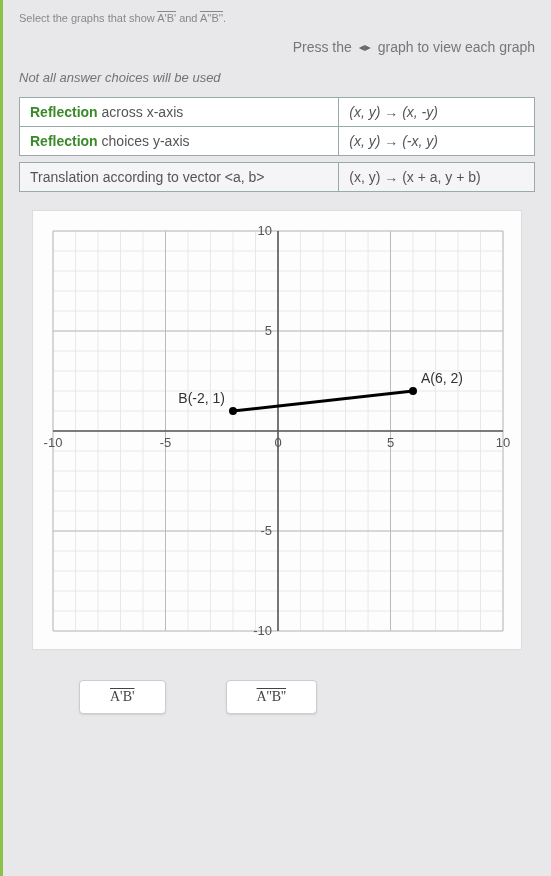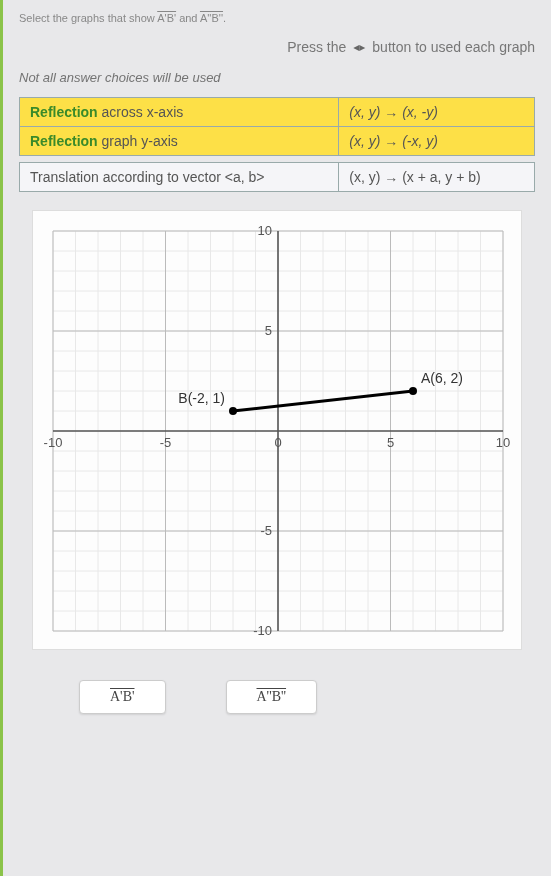--- a/index.html
+++ b/index.html
@@ -22,21 +22,21 @@
   .note { font-size: 13px; color: #737373; font-style: italic; margin-bottom: 12px; filter: blur(0.3px);}
   .rules-table {
     width: 100%;
     border-collapse: collapse;
     margin-bottom: 6px;
     font-size: 14px;
   }
   .rules-table td {
     border: 1px solid #9aa;
     padding: 6px 10px;
-    background: #fde047;
+    background: #ffffff;
   }
   .rules-table td:first-child { width: 62%; }
   .rules-table .term-green { color: #3a8a2a; font-weight: bold; }
   .rules-table .mapping { font-style: italic; font-weight: normal; color: #555; }
   .trans-table {
     width: 100%;
     border-collapse: collapse;
     margin-bottom: 18px;
     font-size: 14px;
   }
@@ -76,33 +76,33 @@
 </head>
 <body>
 
 <div class="instruction">
   Select the graphs that show <span class="overline">A'B'</span> and <span class="overline">A''B''</span>.
 </div>
 
 <div class="press-line">
   <span>Press the</span>
   <span class="press-btn-inline">◂▸</span>
-  <span>button to used each graph</span>
+  <span>graph to view each graph</span>
 </div>
 
 <div class="note">Not all answer choices will be used</div>
 
 <table class="rules-table">
   <tbody>
       <tr>
     <td><span class="term-green">Reflection</span><span> across x-axis</span></td>
     <td class="mapping">(x, y) → (x, -y)</td>
   </tr>
   <tr>
-    <td><span class="term-green">Reflection</span><span> graph y-axis</span></td>
+    <td><span class="term-green">Reflection</span><span> choices y-axis</span></td>
     <td class="mapping">(x, y) → (-x, y)</td>
   </tr>
 </tbody>
   </table>
 
 <table class="trans-table">
   <tbody>
       <tr>
     <td><span class="term-blue">Translation</span><span> according to vector &lt;a, b&gt;</span></td>
     <td class="mapping">(x, y) → (x + a, y + b)</td>

